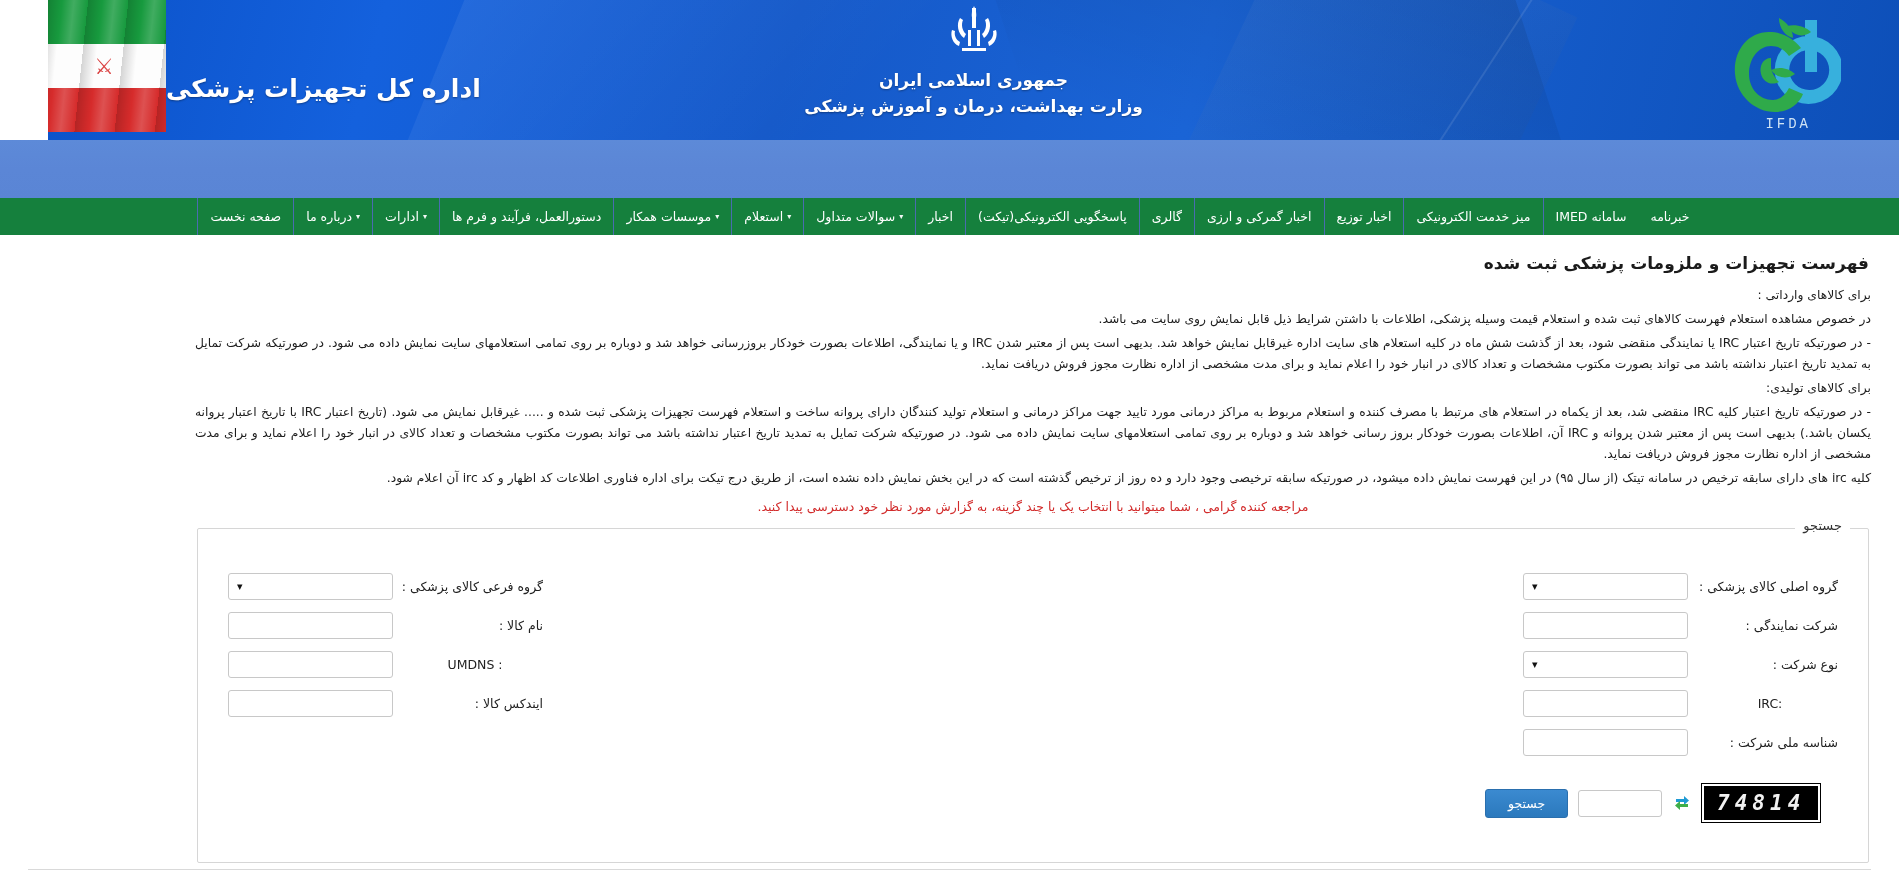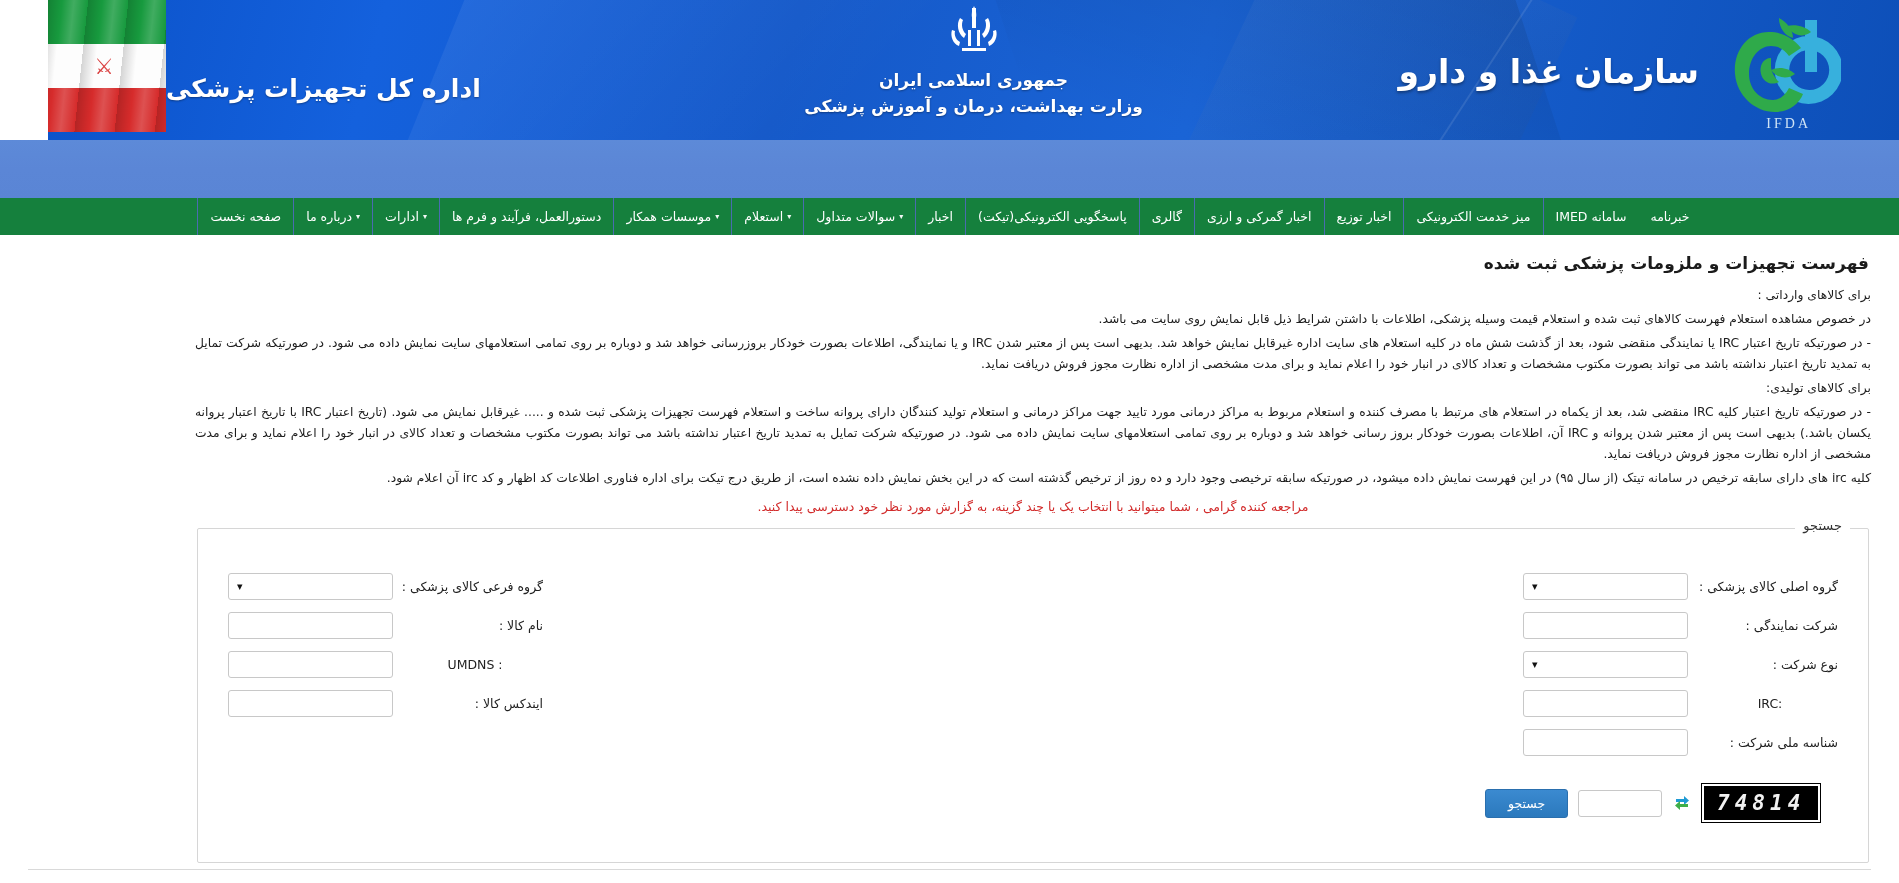--- a/index.html
+++ b/index.html
@@ -106,21 +106,21 @@
     direction: rtl;
     text-shadow: 0 2px 3px rgba(0,0,0,0.35);
   }
   .ifda-logo {
     position: absolute; top: 12px; right: 58px;
     width: 128px; height: 122px;
   }
   .ifda-caption {
     position: absolute; top: 116px; right: 88px;
     color: #cfe3f5; font-size: 14px; letter-spacing: 3px;
-    font-family: Liberation Serif, serif;
+    font-family: Liberation Mono, monospace;
   }
 
   
   .subbar {
     width: 1899px; height: 58px;
     background: linear-gradient(180deg, #5d8ad8 0%, #5b86d6 50%, #5a85d5 100%);
   }
 
   
   .navbar {
@@ -349,21 +349,20 @@
           <path d="M24 26 L27 26 L27 42 L24 42 Z"></path>
           <path d="M33 26 L36 26 L36 42 L33 42 Z"></path>
           <path d="M18 44 L42 44 L42 47 L18 47 Z"></path>
         </g>
       </svg>
     </div>
     <div class="l1">جمهوری اسلامی ایران</div>
     <div class="l2">وزارت بهداشت، درمان و آموزش پزشکی</div>
   </div>
 
-  <div class="banner-org">سازمان غذا و دارو</div>
 
   <div class="ifda-logo">
     <svg width="128" height="122" viewBox="0 0 128 122" aria-hidden="true">
 
       <path d="M96 24 a34 34 0 1 1 -0.6 68 a34 34 0 0 1 0.6 -68 z
                M96 38 a20 20 0 1 0 0.4 40 a20 20 0 0 0 -0.4 -40 z" fill="#37b0dd"></path>
       <path d="M92 8 L104 8 L104 60 L92 60 Z" fill="#37b0dd"></path>
 
       <path d="M56 20 C34 20 20 40 22 62 C24 84 42 100 62 100
                C76 100 86 92 90 82 L76 76 C72 84 66 88 60 88

